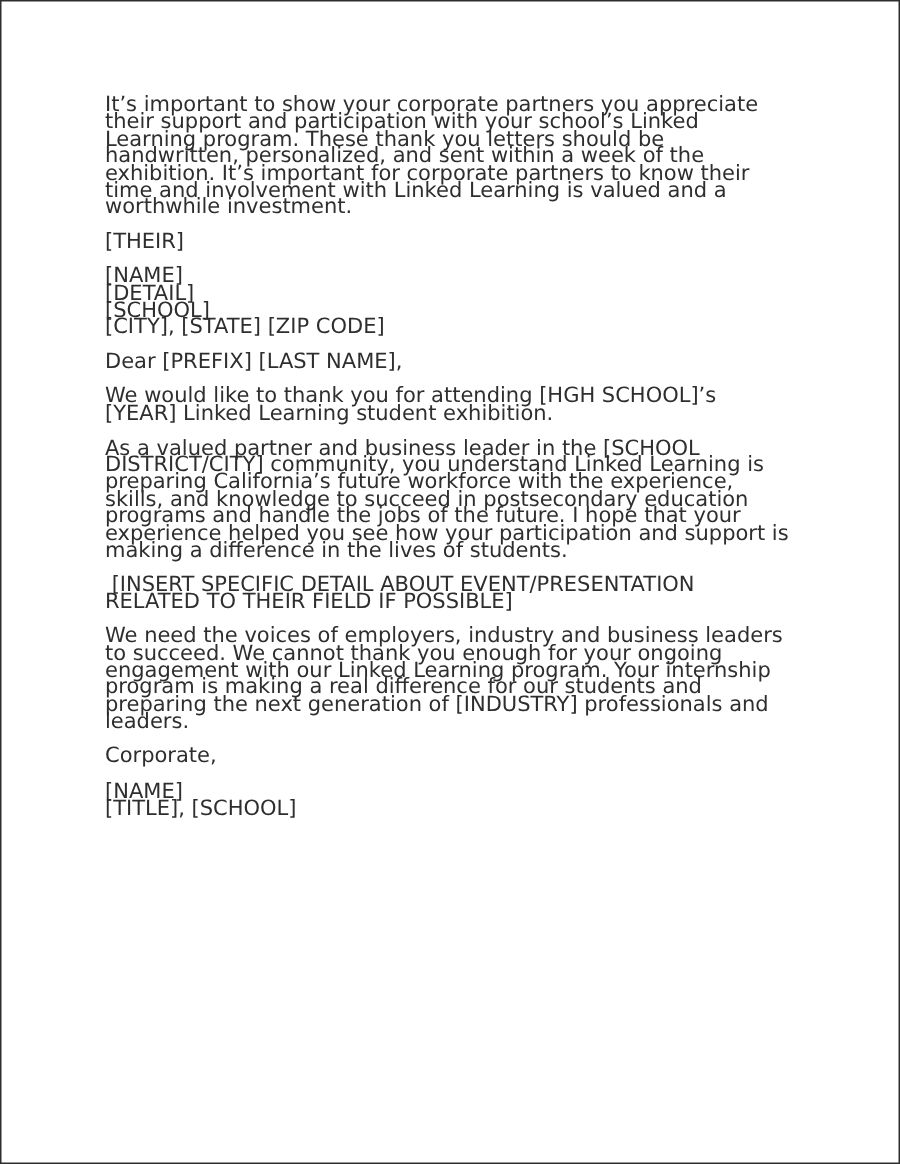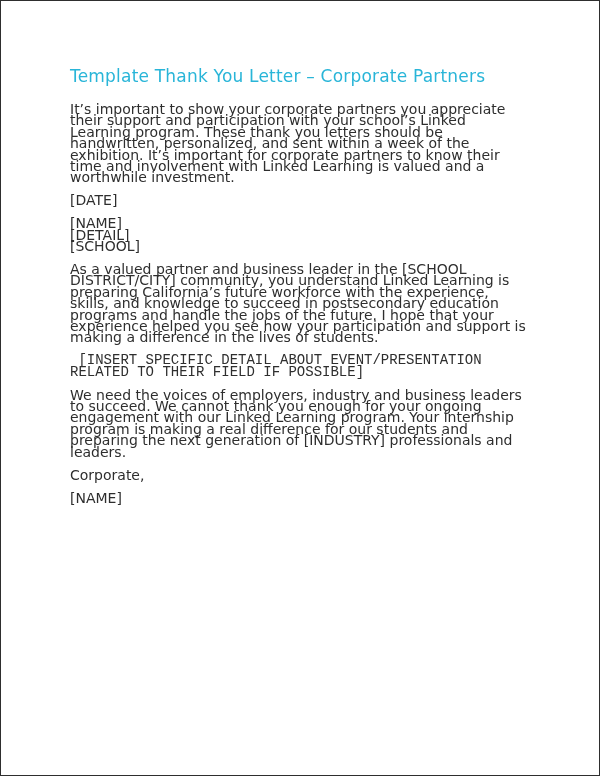--- a/index.html
+++ b/index.html
@@ -22,46 +22,49 @@
     line-height: 23px;
     white-space: nowrap;
     letter-spacing: 0.2px;
   }
   .para, .line-block {
     font-size: 14px;
     line-height: 11.4px;
     margin: 0 0 11.5px 0;
   }
   .line-block div { line-height: 11.4px; }
-  .prewrap { white-space: pre-wrap; font-family: Liberation Mono, monospace; }
+  .prewrap { white-space: pre-wrap; }
   .signature { margin-top: 12px; }
 </style>
 </head>
 <body>
 
 <div class="page">
-  <h1 class="title">Template Thank You Letter – Corporate Partners</h1>
 
   <p class="para">It’s important to show your corporate partners you appreciate their support and participation with your school’s Linked Learning program. These thank you letters should be handwritten, personalized, and sent within a week of the exhibition. It’s important for corporate partners to know their time and involvement with Linked Learning is valued and a worthwhile investment.</p>
 
-  <p class="para">[DATE]</p>
+  <p class="para">[THEIR]</p>
 
   <div class="line-block">
     <div>[NAME]</div>
     <div>[DETAIL]</div>
     <div>[SCHOOL]</div>
+    <div>[CITY], [STATE] [ZIP CODE]</div>
   </div>
 
+  <p class="para">Dear [PREFIX] [LAST NAME],</p>
 
+  <p class="para">We would like to thank you for attending [HGH SCHOOL]’s [YEAR] Linked Learning student exhibition.</p>
 
   <p class="para">As a valued partner and business leader in the [SCHOOL DISTRICT/CITY] community, you understand Linked Learning is preparing California’s future workforce with the experience, skills, and knowledge to succeed in postsecondary education programs and handle the jobs of the future. I hope that your experience helped you see how your participation and support is making a difference in the lives of students.</p>
 
   <p class="para prewrap"> [INSERT SPECIFIC DETAIL ABOUT EVENT/PRESENTATION RELATED TO THEIR FIELD IF POSSIBLE]</p>
 
   <p class="para">We need the voices of employers, industry and business leaders to succeed. We cannot thank you enough for your ongoing engagement with our Linked Learning program. Your internship program is making a real difference for our students and preparing the next generation of [INDUSTRY] professionals and leaders.</p>
 
 
   <p class="para">Corporate,</p>
 
   <div class="line-block signature">
     <div>[NAME]</div>
+    <div>[TITLE], [SCHOOL]</div>
   </div>
 </div>
 
 </body></html>

